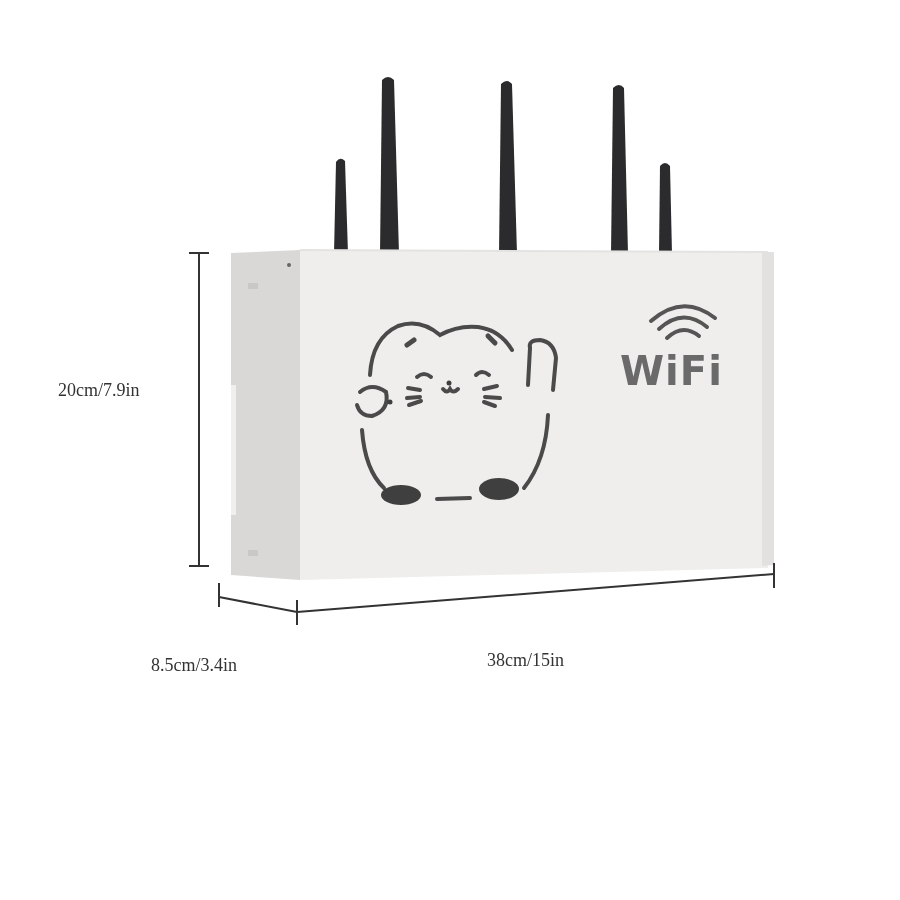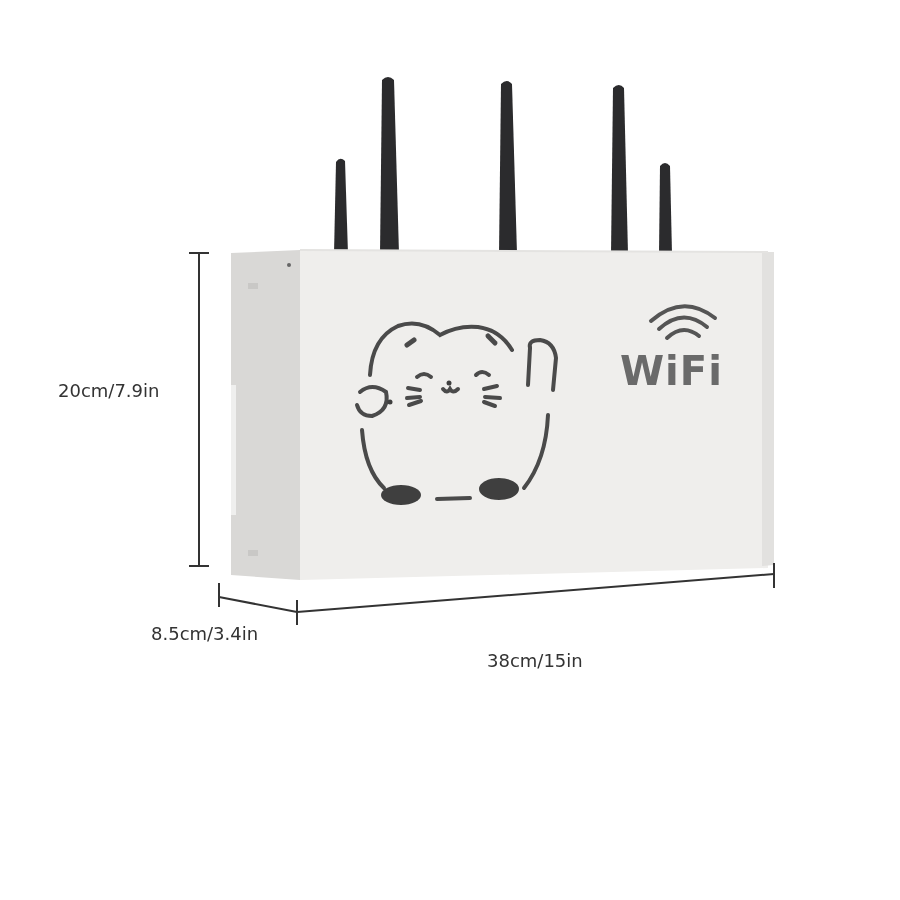--- a/index.html
+++ b/index.html
@@ -1,19 +1,19 @@
 <!DOCTYPE html>
 <html><head>
 <meta charset="utf-8">
 <style>
   html, body { margin:0; padding:0; }
   body { width:900px; height:900px; background:#ffffff; position:relative; overflow:hidden;
          font-family:"DejaVu Sans", sans-serif; }
   .stage { position:absolute; left:0; top:0; width:900px; height:900px; }
-  .dim-label { position:absolute; color:#333333; font-size:18px; white-space:nowrap; }
+  .dim-label { position:absolute; color:#333333; font-size:18px; white-space:nowrap;font-family:Liberation Serif, serif; }
   svg { position:absolute; left:0; top:0; }
 </style>
 </head>
 <body>
 
 <div class="stage">
   <svg width="900" height="900" viewBox="0 0 900 900">
 
     <g fill="#2b2b2d">
       <path d="M334 254 L336 162 Q340 156 345 161 L348 254 Z"></path>
@@ -71,15 +71,15 @@
       <path d="M199 253 L199 566"></path>
       <path d="M189 253 L209 253 M189 566 L209 566"></path>
       <path d="M219 597 L297 612"></path>
       <path d="M219 583 L219 607 M297 600 L297 625"></path>
       <path d="M297 612 L774 574"></path>
       <path d="M774 563 L774 588"></path>
     </g>
   </svg>
 
   <div class="dim-label" style="left:58px; top:380px;">20cm/7.9in</div>
-  <div class="dim-label" style="left:151px; top:623px;">8.5cm/3.4in</div>
+  <div class="dim-label" style="left:151px; top:655px;">8.5cm/3.4in</div>
   <div class="dim-label" style="left:487px; top:650px;">38cm/15in</div>
 </div>
 
 </body></html>

